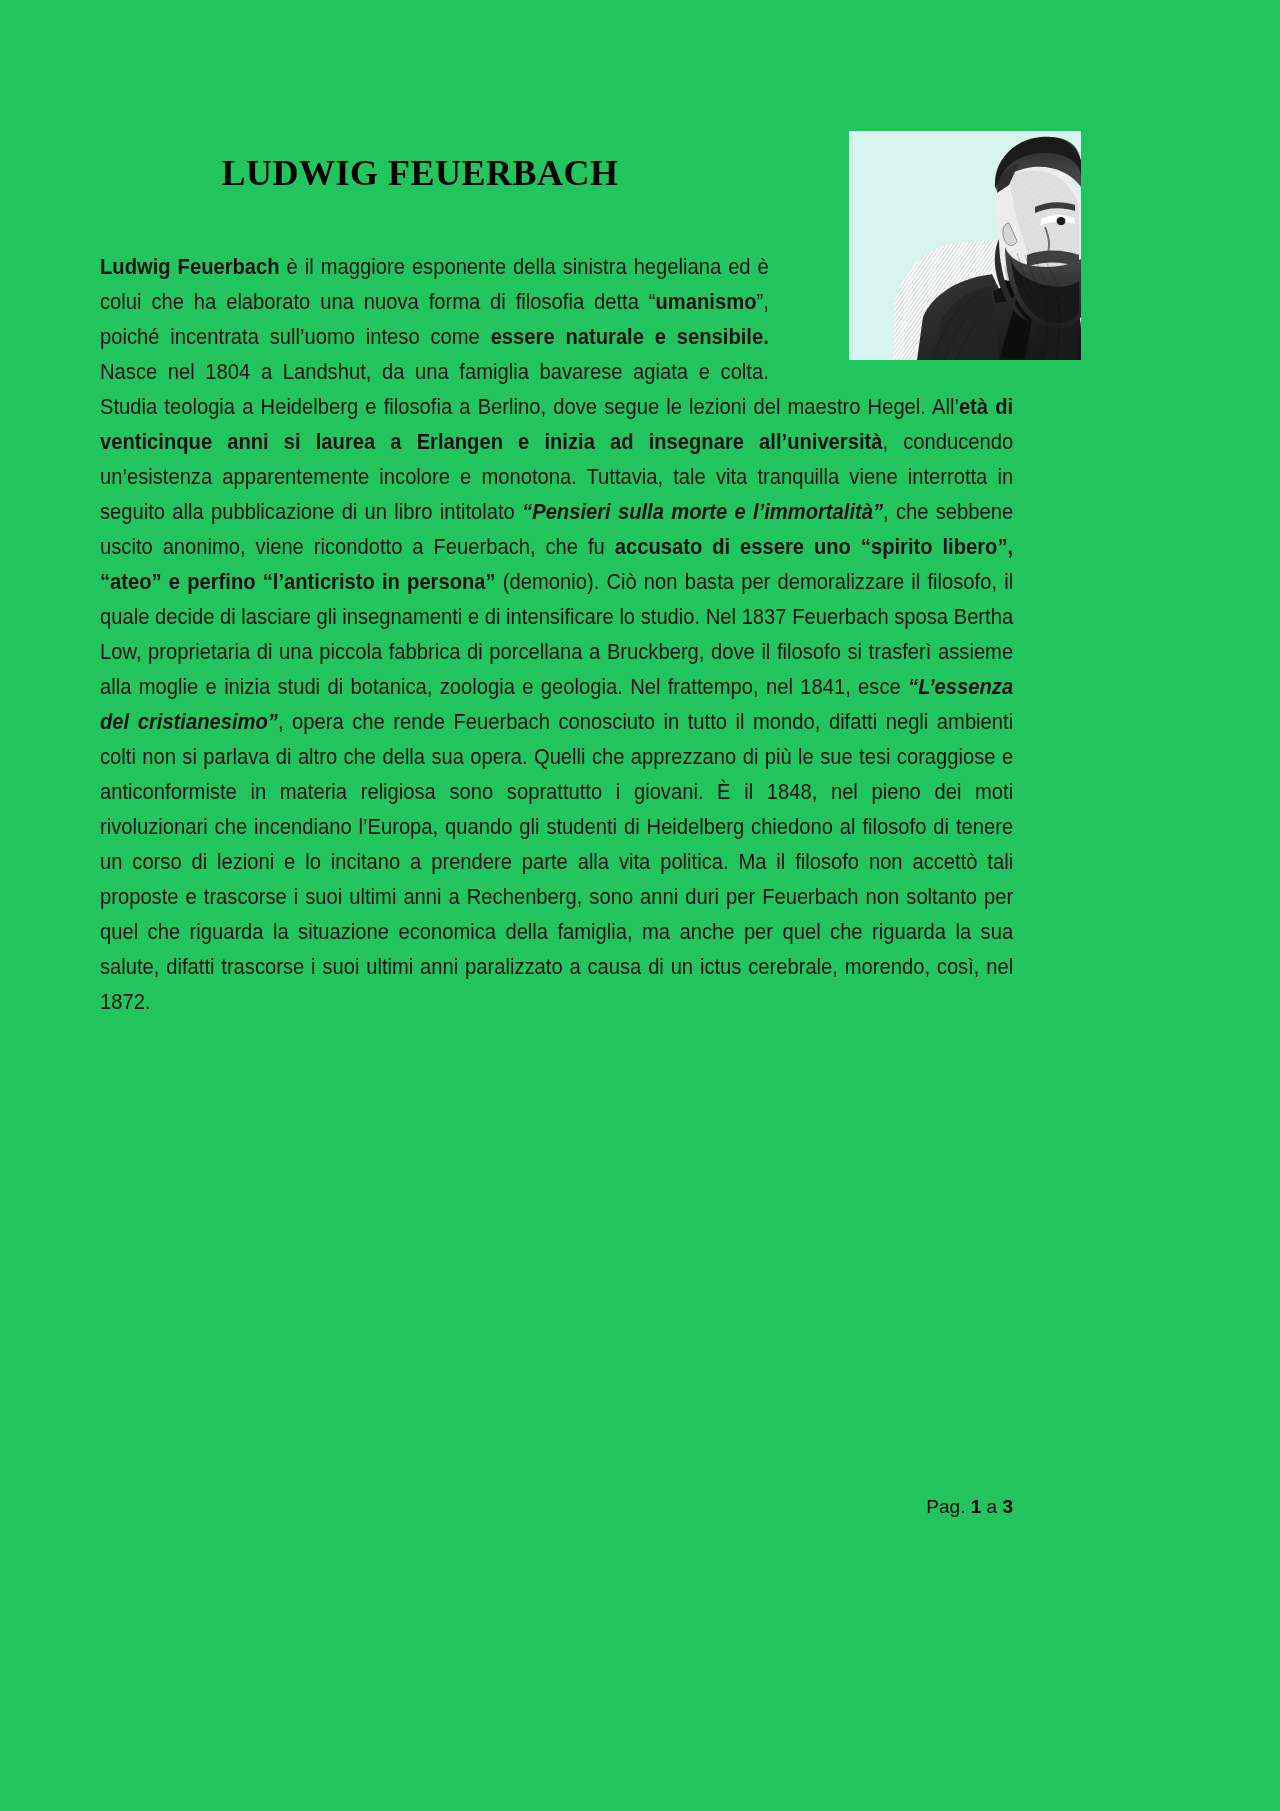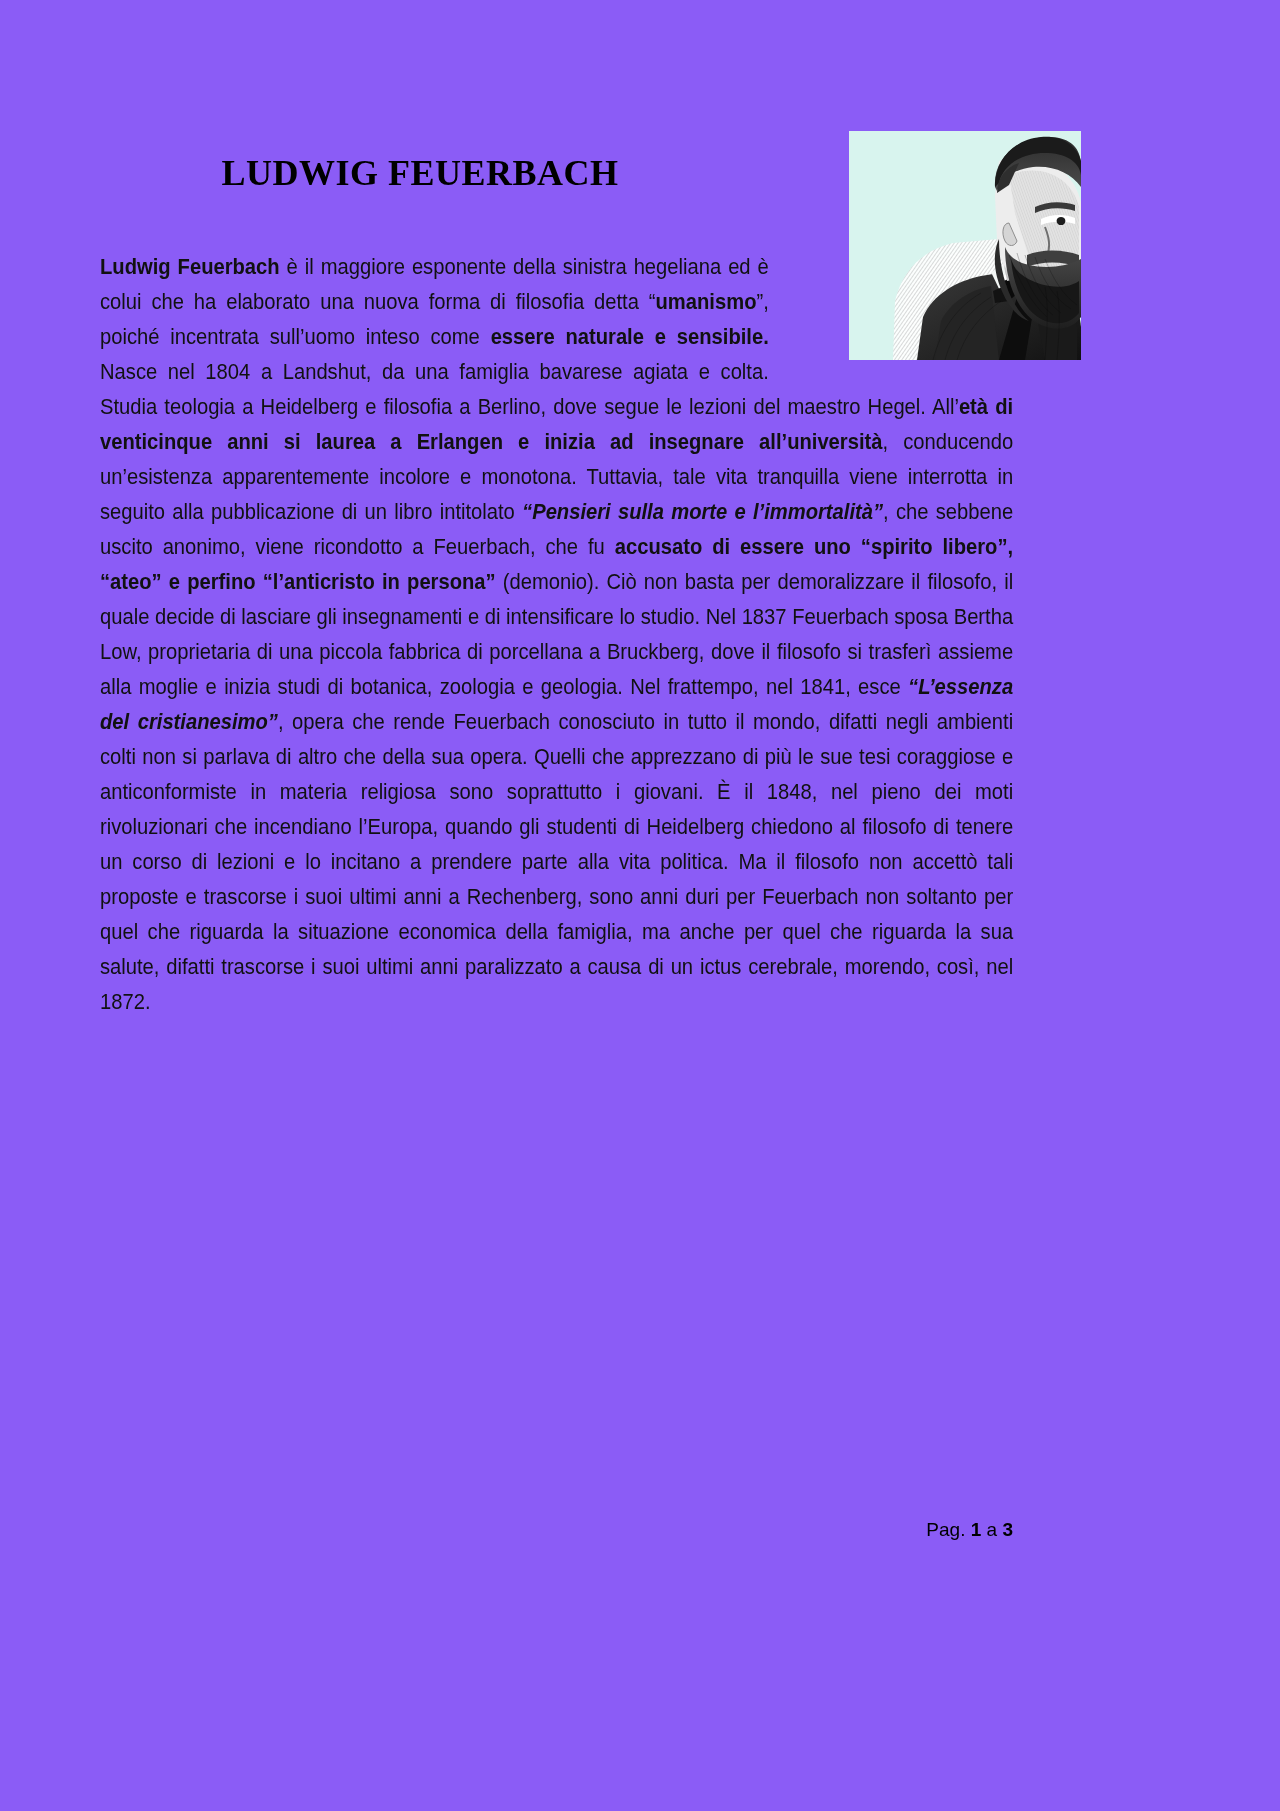--- a/index.html
+++ b/index.html
@@ -11,21 +11,21 @@
     width: 1280px;
     height: 1811px;
     position: relative;
     font-family: "Liberation Sans", sans-serif;
     overflow: hidden;
   }
 
   .page {
     position: absolute;
     inset: 0;
-    background: #8b5cf6;
+    background: #22c55e;
   }
 
   
   .doc-title {
     position: absolute;
     left: 100px;
     top: 130px;
     width: 640px;
     text-align: center;
     font-family: "Liberation Serif", "DejaVu Serif", serif;
@@ -80,21 +80,20 @@
   
   .footer {
     position: absolute;
     left: 0;
     top: 1496px;
     width: 1013px;
     text-align: right;
     font-family: "Liberation Sans", sans-serif;
     font-size: 19px;
     color: #000000;
-    margin-top: 23px;
   }
   .footer b { font-weight: bold; }
 </style>
 </head>
 <body>
 
 <div class="page">
 
   <h1 class="doc-title">LUDWIG FEUERBACH</h1>
 

